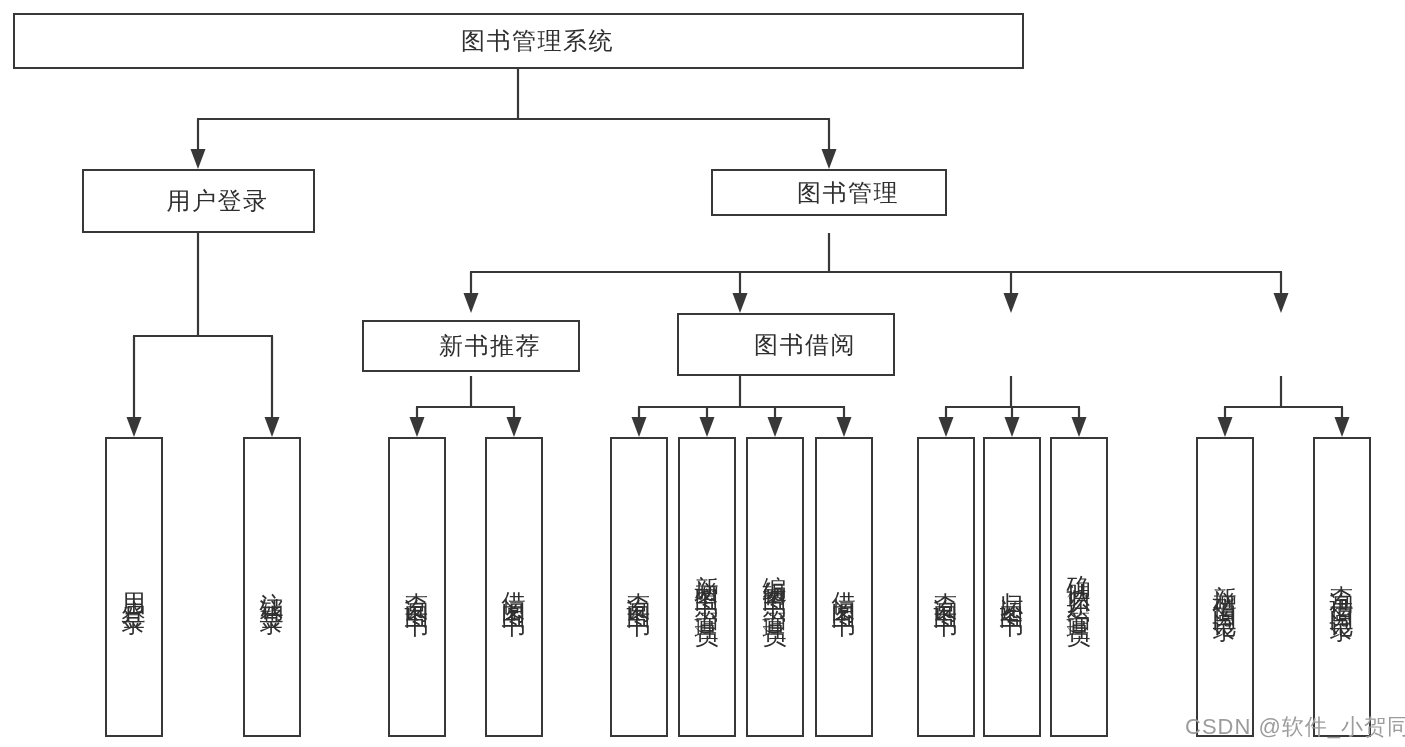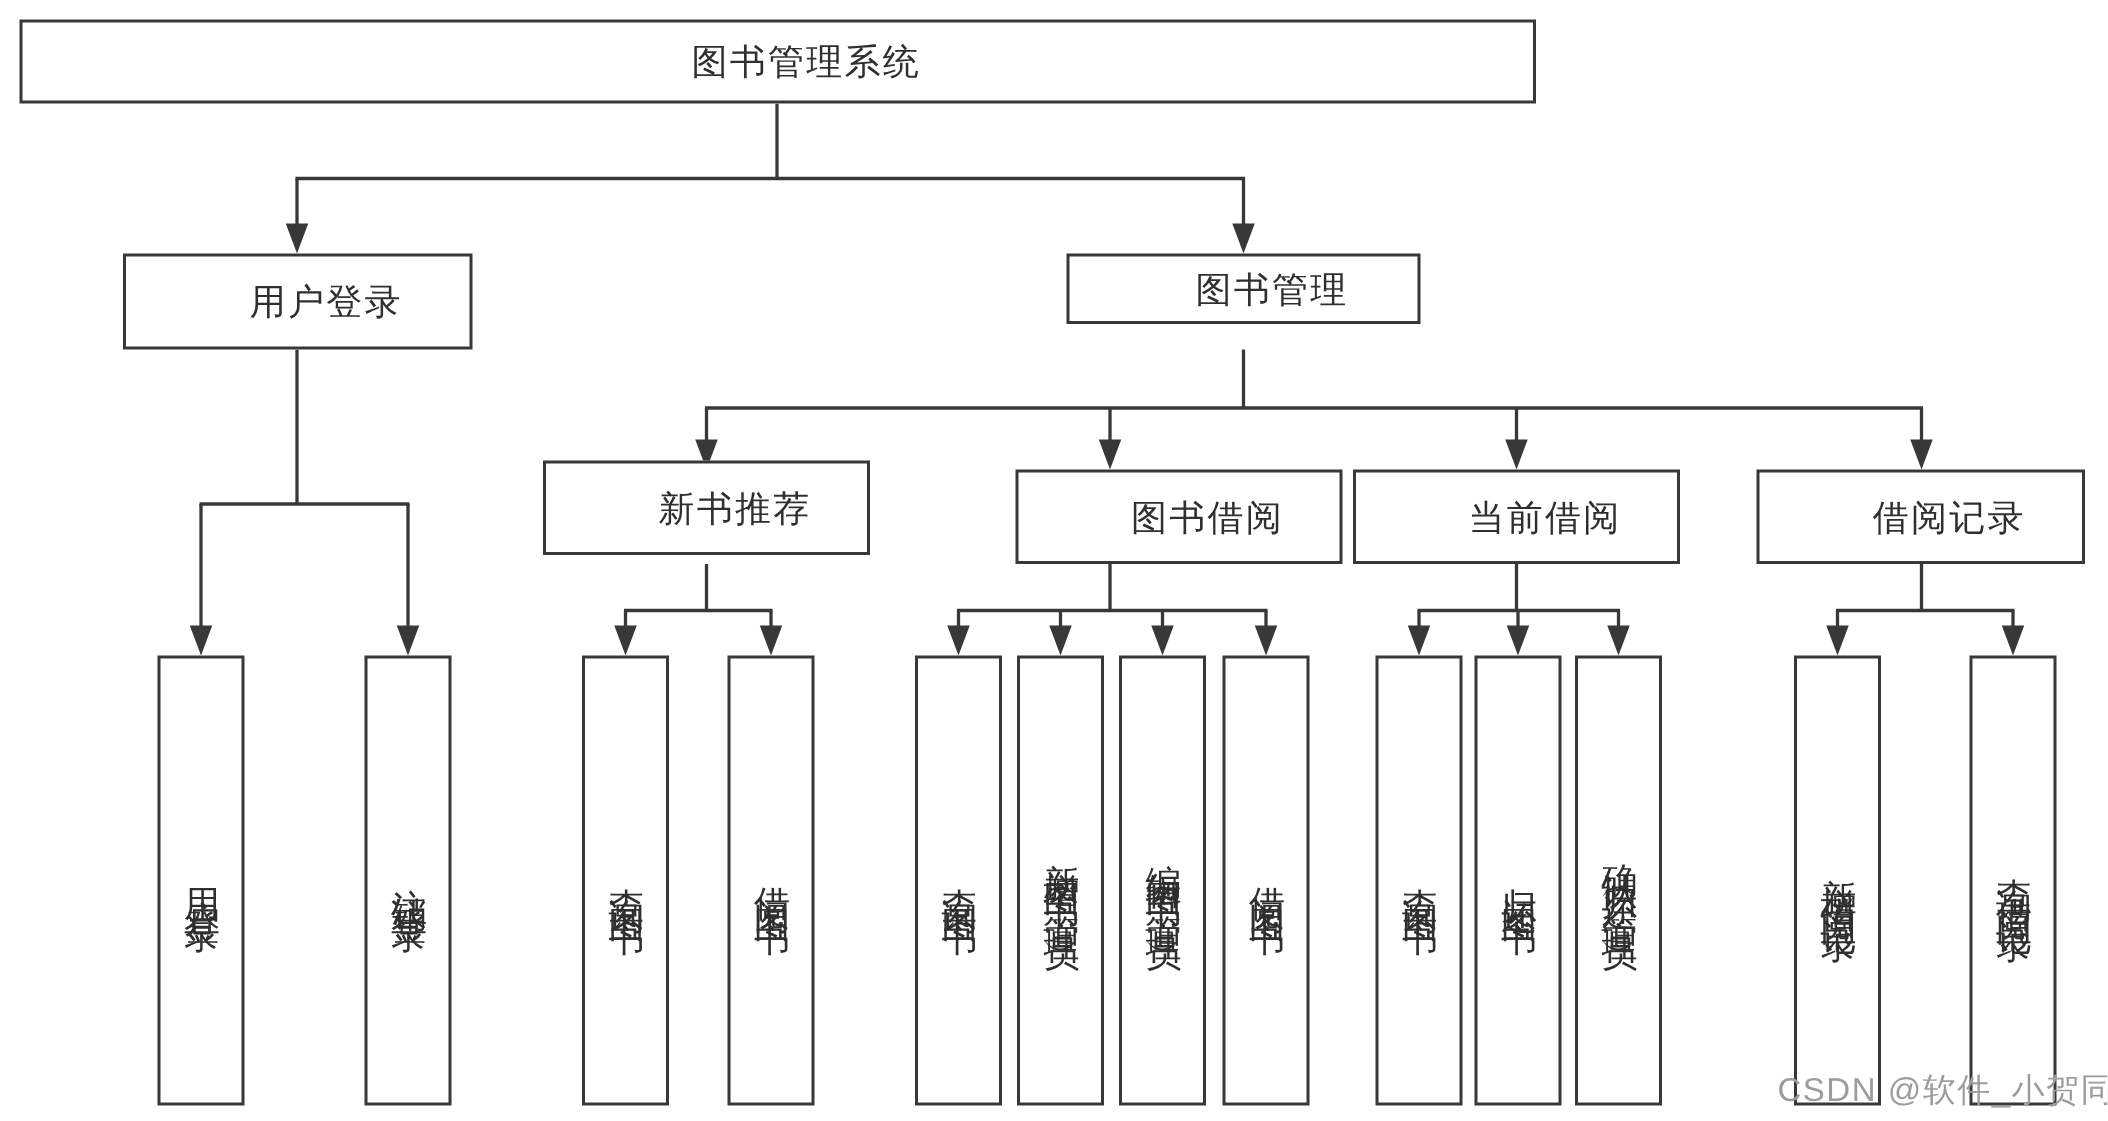--- a/index.html
+++ b/index.html
@@ -45,21 +45,21 @@
     line-height: 1.05;
     color: #2f2f2f;
     white-space: nowrap;
   }
   
   .box-root { left: 13px;  top: 13px;  width: 1011px; height: 56px; }
   
   .box-l2a  { left: 82px;  top: 169px; width: 233px;  height: 64px; }
   .box-l2b  { left: 711px; top: 169px; width: 236px;  height: 47px; }
   
-  .box-l3a  { left: 362px;  top: 307px; width: 218px; height: 63px; }
+  .box-l3a  { left: 362px;  top: 320px; width: 218px; height: 52px; }
   .box-l3b  { left: 631px;  top: 313px; width: 218px; height: 63px; margin-left: 46px; }
   .box-l3c  { left: 902px;  top: 313px; width: 218px; height: 63px; }
   .box-l3d  { left: 1171px; top: 313px; width: 219px; height: 63px; }
   
   .p-a1 { left: 105px; }  .p-a2 { left: 243px; }
   .p-b1 { left: 388px; }  .p-b2 { left: 485px; }
   .p-c1 { left: 610px; }  .p-c2 { left: 678px; }  .p-c3 { left: 746px; }  .p-c4 { left: 815px; }
   .p-d1 { left: 917px; }  .p-d2 { left: 983px; }  .p-d3 { left: 1050px; }
   .p-e1 { left: 1196px; } .p-e2 { left: 1313px; }
   #watermark {
@@ -141,22 +141,20 @@
     <polygon points="1334.5,417 1349.5,417 1342,437"></polygon>
   </svg>
 
   <div class="hbox box-root">图书管理系统</div>
 
   <div class="hbox box-l2a">用户登录</div>
   <div class="hbox box-l2b">图书管理</div>
 
   <div class="hbox box-l3a">新书推荐</div>
   <div class="hbox box-l3b">图书借阅</div>
-  <div class="hbox box-l3c">当前借阅</div>
-  <div class="hbox box-l3d">借阅记录</div>
 
   <div class="vbox p-a1">
     <span class="vlabel">用户登录</span>
   </div>
   <div class="vbox p-a2">
     <span class="vlabel">注销登录</span>
   </div>
 
   <div class="vbox p-b1">
     <span class="vlabel">查询图书</span>

